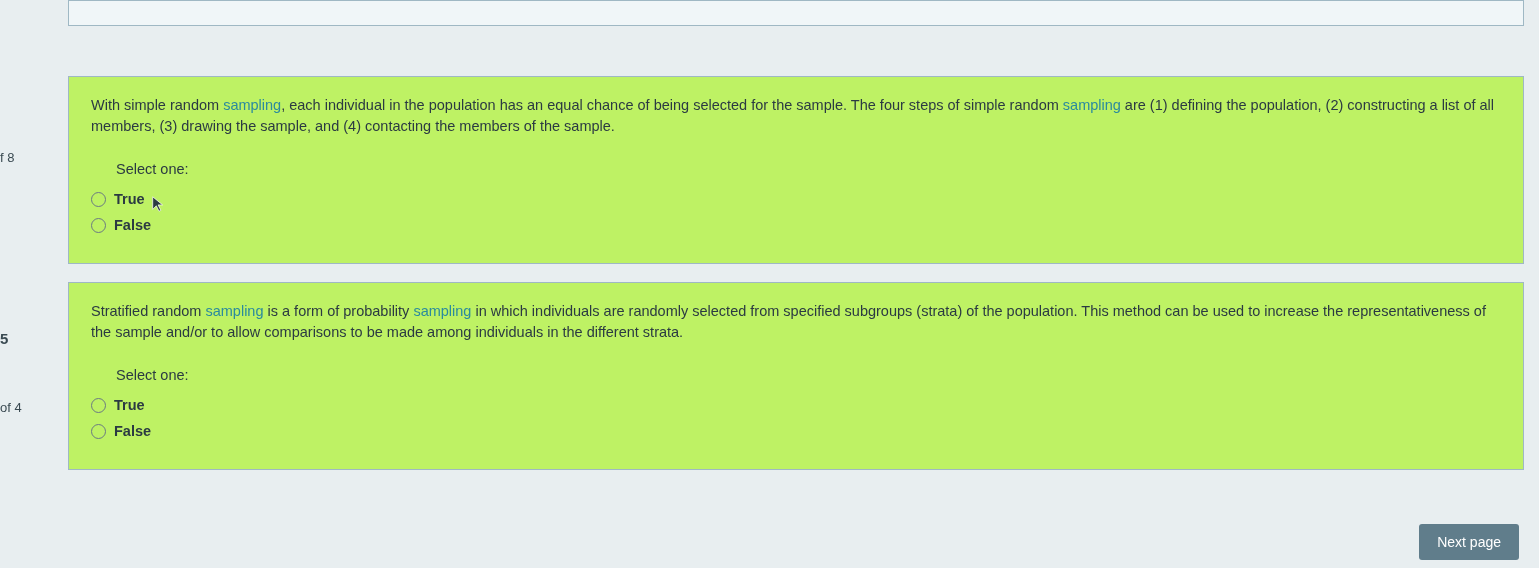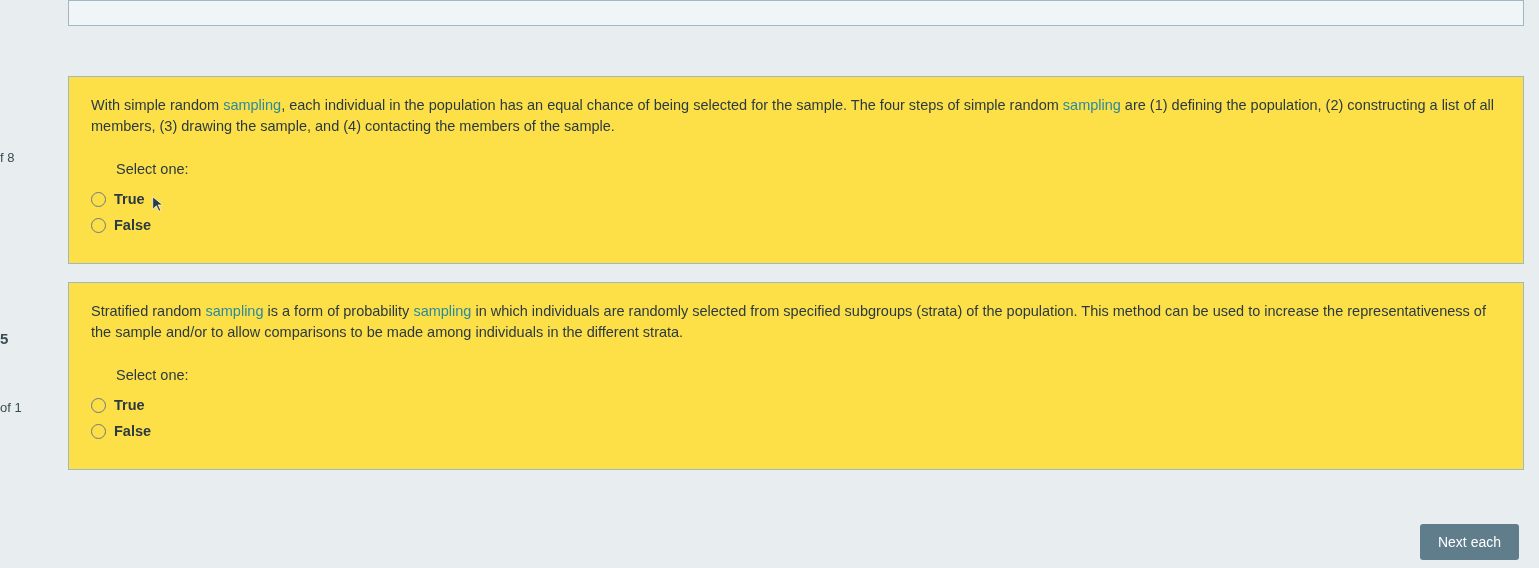--- a/index.html
+++ b/index.html
@@ -26,21 +26,21 @@
     .sidebar-marker {
       width: 68px;
       flex-shrink: 0;
       display: flex;
       justify-content: flex-start;
       padding-top: 2px;
     }
     .question-box {
       flex: 1;
       border: 1px solid #9fb8c4;
-      background: #fde047;
+      background: #bef264;
       padding: 18px 13px 20px 22px;
       margin-left: 0;
     }
     .empty-box {
       border: 1px solid #9fb8c4;
       background: #f0f6f8;
       height: 26px;
       margin-left: 68px;
       margin-right: 0;
       margin-bottom: 50px;
@@ -124,21 +124,21 @@
     }
   </style>
 </head>
 <body>
 
 <div class="page-container">
   <div class="empty-box"></div>
 
   <span class="marker-row-1">f 8</span>
   <span class="marker-row-2a">5</span>
-  <span class="marker-row-2b">of 1</span>
+  <span class="marker-row-2b">of 4</span>
 
   <div class="question-row">
     <div class="sidebar-marker"></div>
     <div class="question-box">
       <p class="question-text">
         <span>With simple random </span><span class="highlight">sampling</span><span>, each individual in the population has an equal chance of being selected for the sample. The four steps of simple random </span><span class="highlight">sampling</span><span> are (1) defining the population, (2) constructing a list of all members, (3) drawing the sample, and (4) contacting the members of the sample.</span>
       </p>
       <p class="select-label">Select one:</p>
       <div class="radio-option">
         <span class="radio-circle"></span>
@@ -167,13 +167,13 @@
         <span class="radio-label">False</span>
       </div>
     </div>
   </div>
 </div>
 
 <svg class="cursor-icon q1-cursor" viewBox="0 0 20 20">
   <path d="M3 2 L3 16 L7 12 L10 18 L12 17 L9 11 L14 11 Z" fill="#2b3a42" stroke="#ffffff" stroke-width="0.8"></path>
 </svg>
 
-<button class="next-button">Next each</button>
+<button class="next-button">Next page</button>
 
 </body></html>

